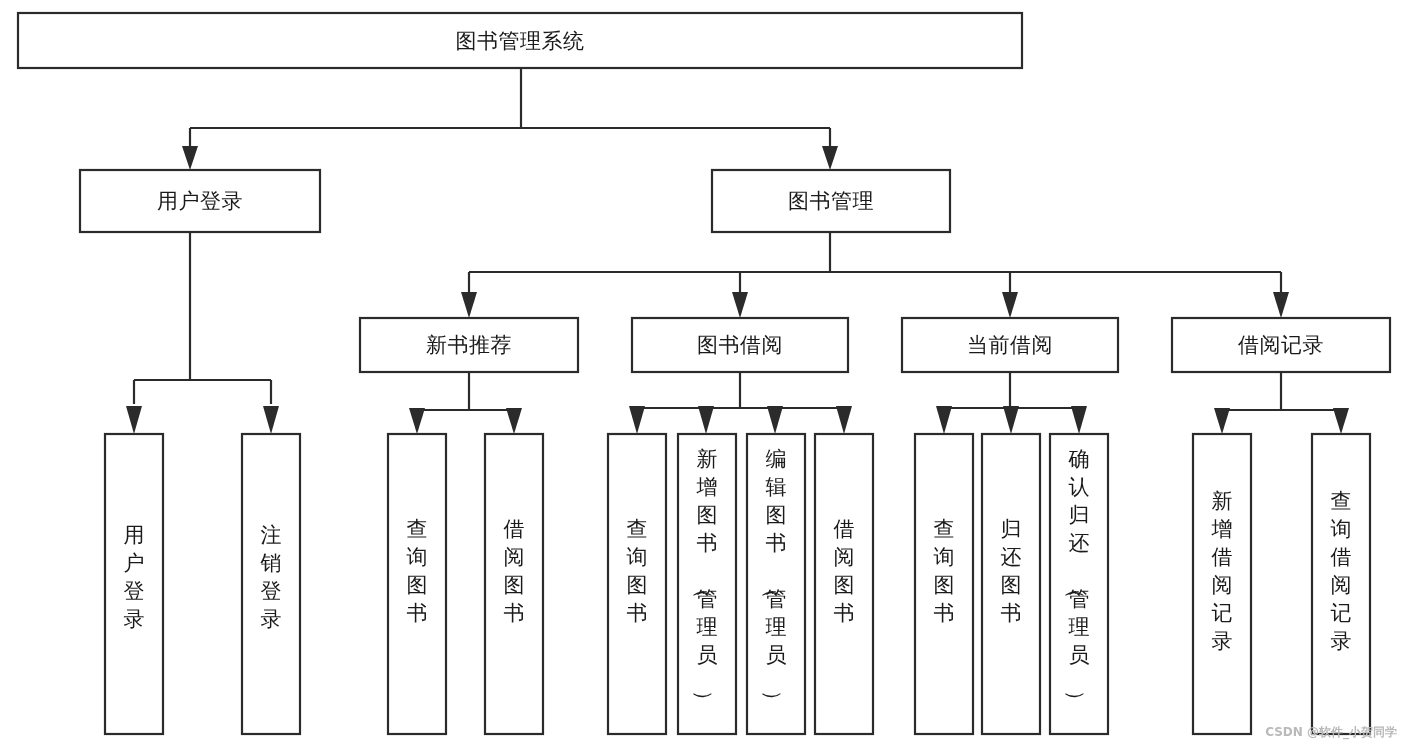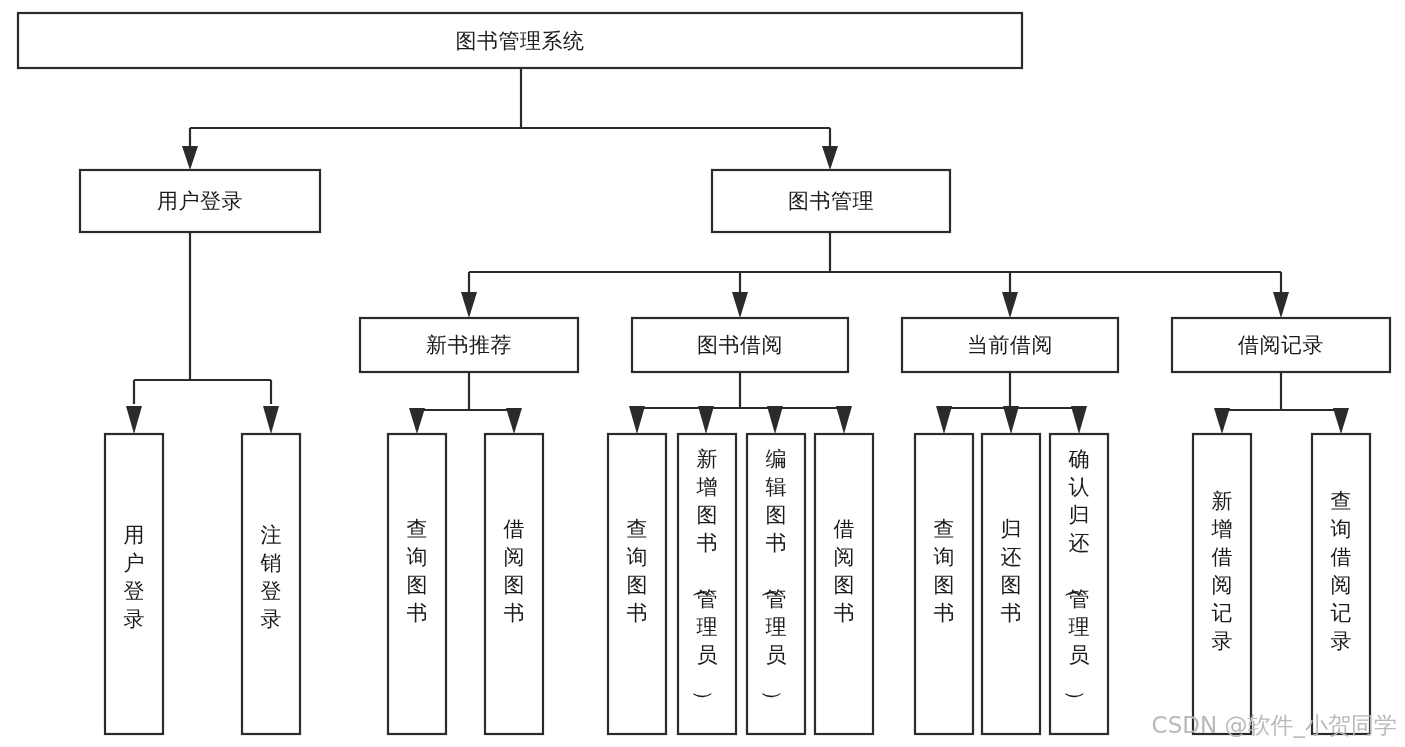--- a/index.html
+++ b/index.html
@@ -52,25 +52,26 @@
     stroke-linecap: butt;
   }
   .arrow-head {
     fill: #2b2b2b;
     stroke: none;
   }
   .watermark {
     position: absolute;
     right: 8px;
     bottom: 6px;
-    font-size: 23px;
+    font-size: 12px;
     color: #b9b9b9;
     font-family: "DejaVu Sans", "Liberation Sans", sans-serif;
     white-space: nowrap;
     user-select: none;
+    font-weight: bold;
   }
 </style>
 </head>
 <body>
 
 <div id="chart-root">
   <svg class="flow" viewBox="0 0 1405 747" xmlns="http://www.w3.org/2000/svg">
 
     <g>
 

